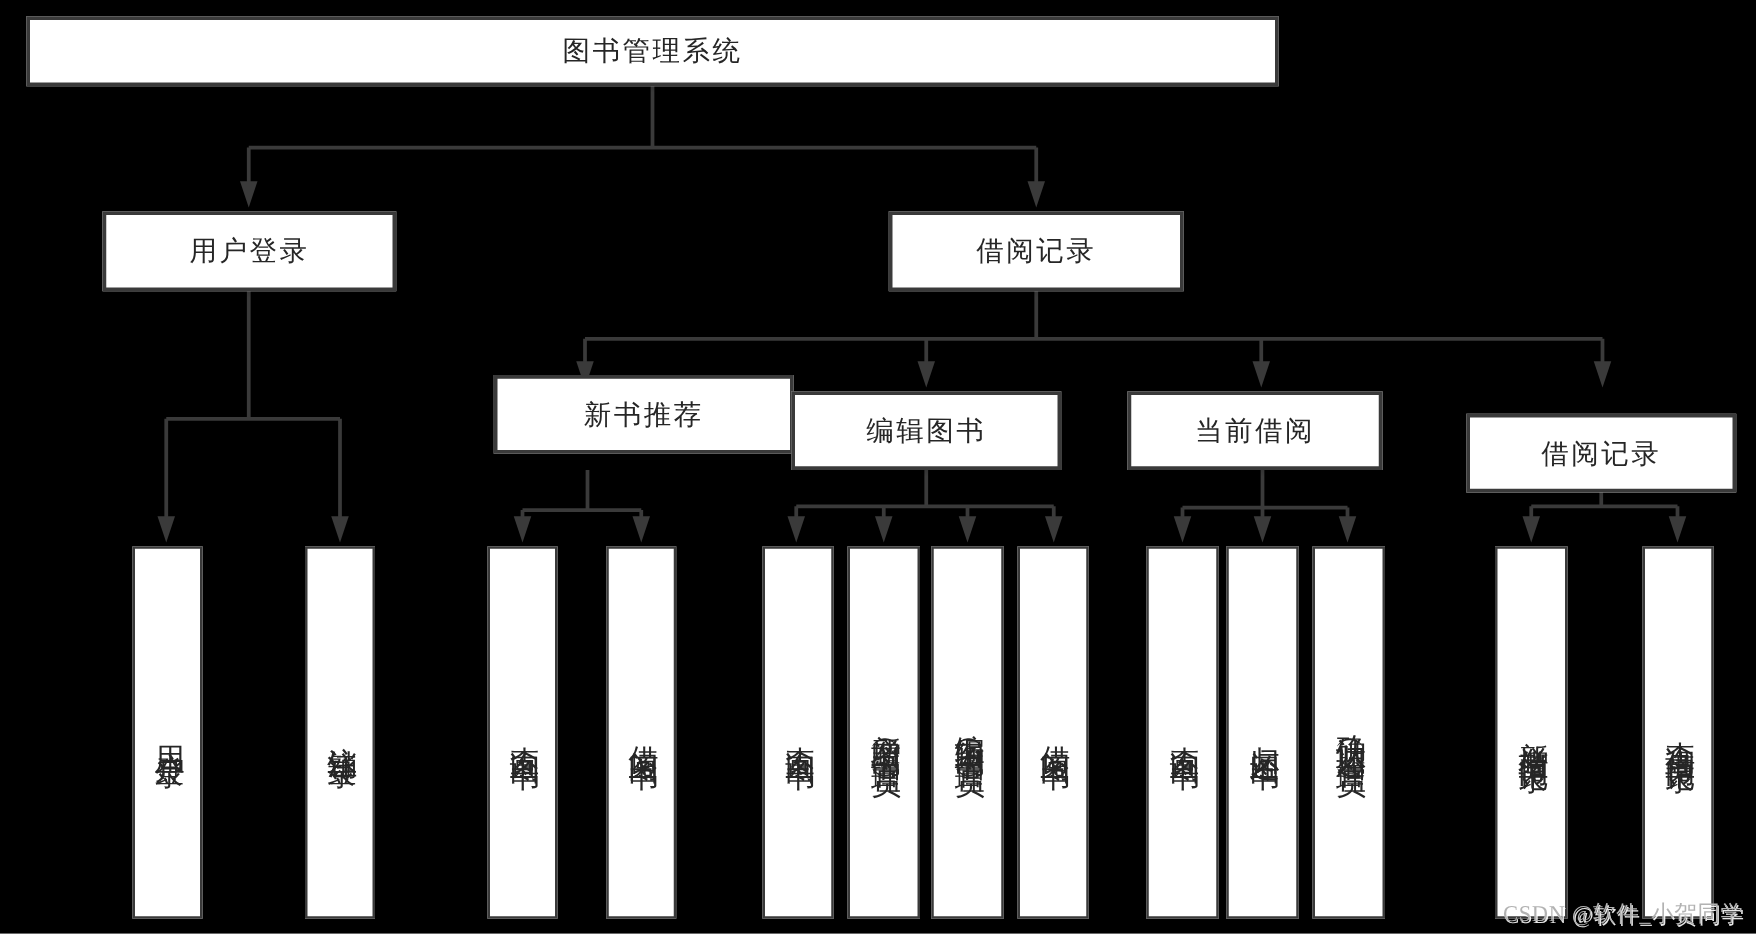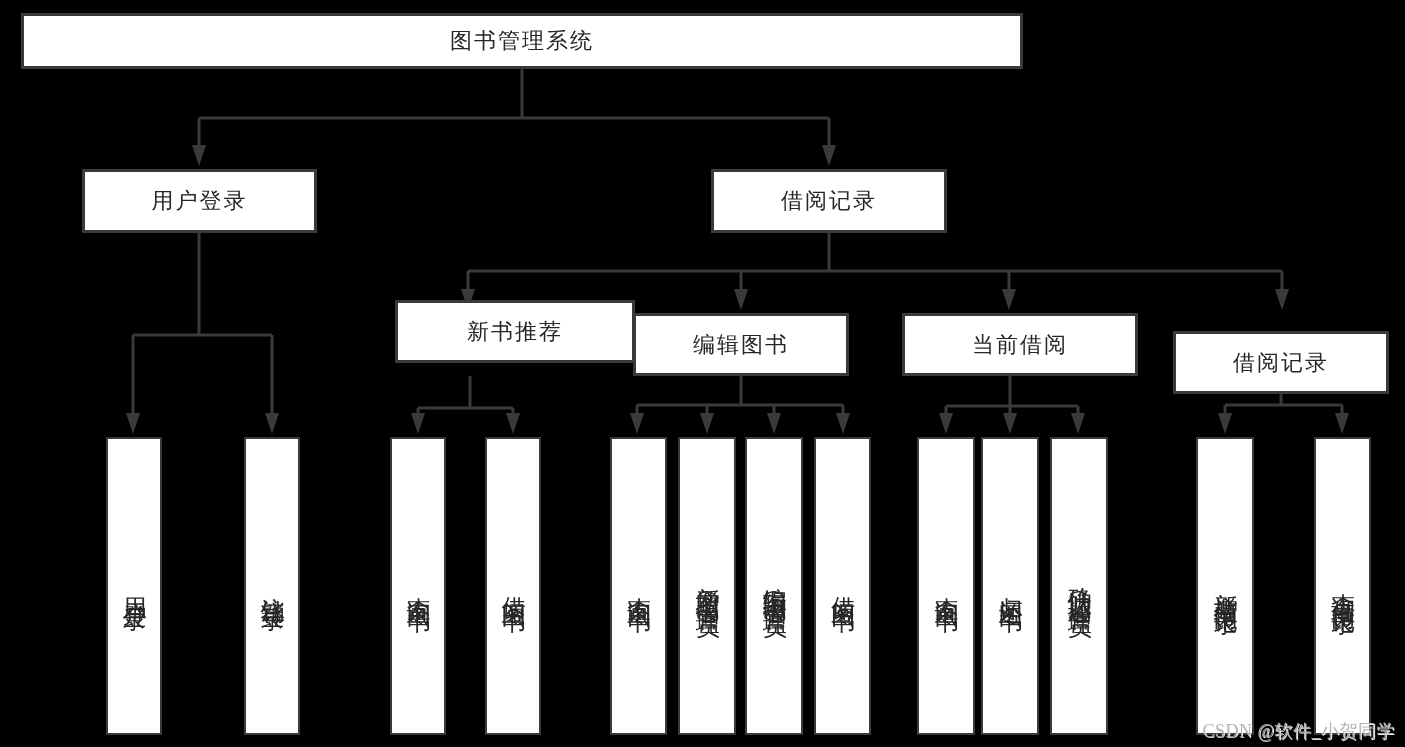--- a/index.html
+++ b/index.html
@@ -110,21 +110,21 @@
   <div class="node" style="left:711px; top:169px; width:236px; height:64px;">
     <span class="lbl">借阅记录</span>
   </div>
 
   <div class="node" style="left:362px; top:300px; width:240px; height:63px;margin-left:33px;">
     <span class="lbl">新书推荐</span>
   </div>
   <div class="node" style="left:633px; top:313px; width:216px; height:63px;">
     <span class="lbl">编辑图书</span>
   </div>
-  <div class="node" style="left:902px; top:313px; width:236px; height:63px;">
+  <div class="node" style="left:902px; top:313px; width:204px; height:63px;">
     <span class="lbl">当前借阅</span>
   </div>
   <div class="node" style="left:1173px; top:331px; width:216px; height:63px;">
     <span class="lbl">借阅记录</span>
   </div>
 
   <div class="node leaf" style="left:106px; top:437px; width:56px; height:298px;">
     <span class="lbl">用户登录</span>
   </div>
   <div class="node leaf" style="left:244px; top:437px; width:56px; height:298px;">

